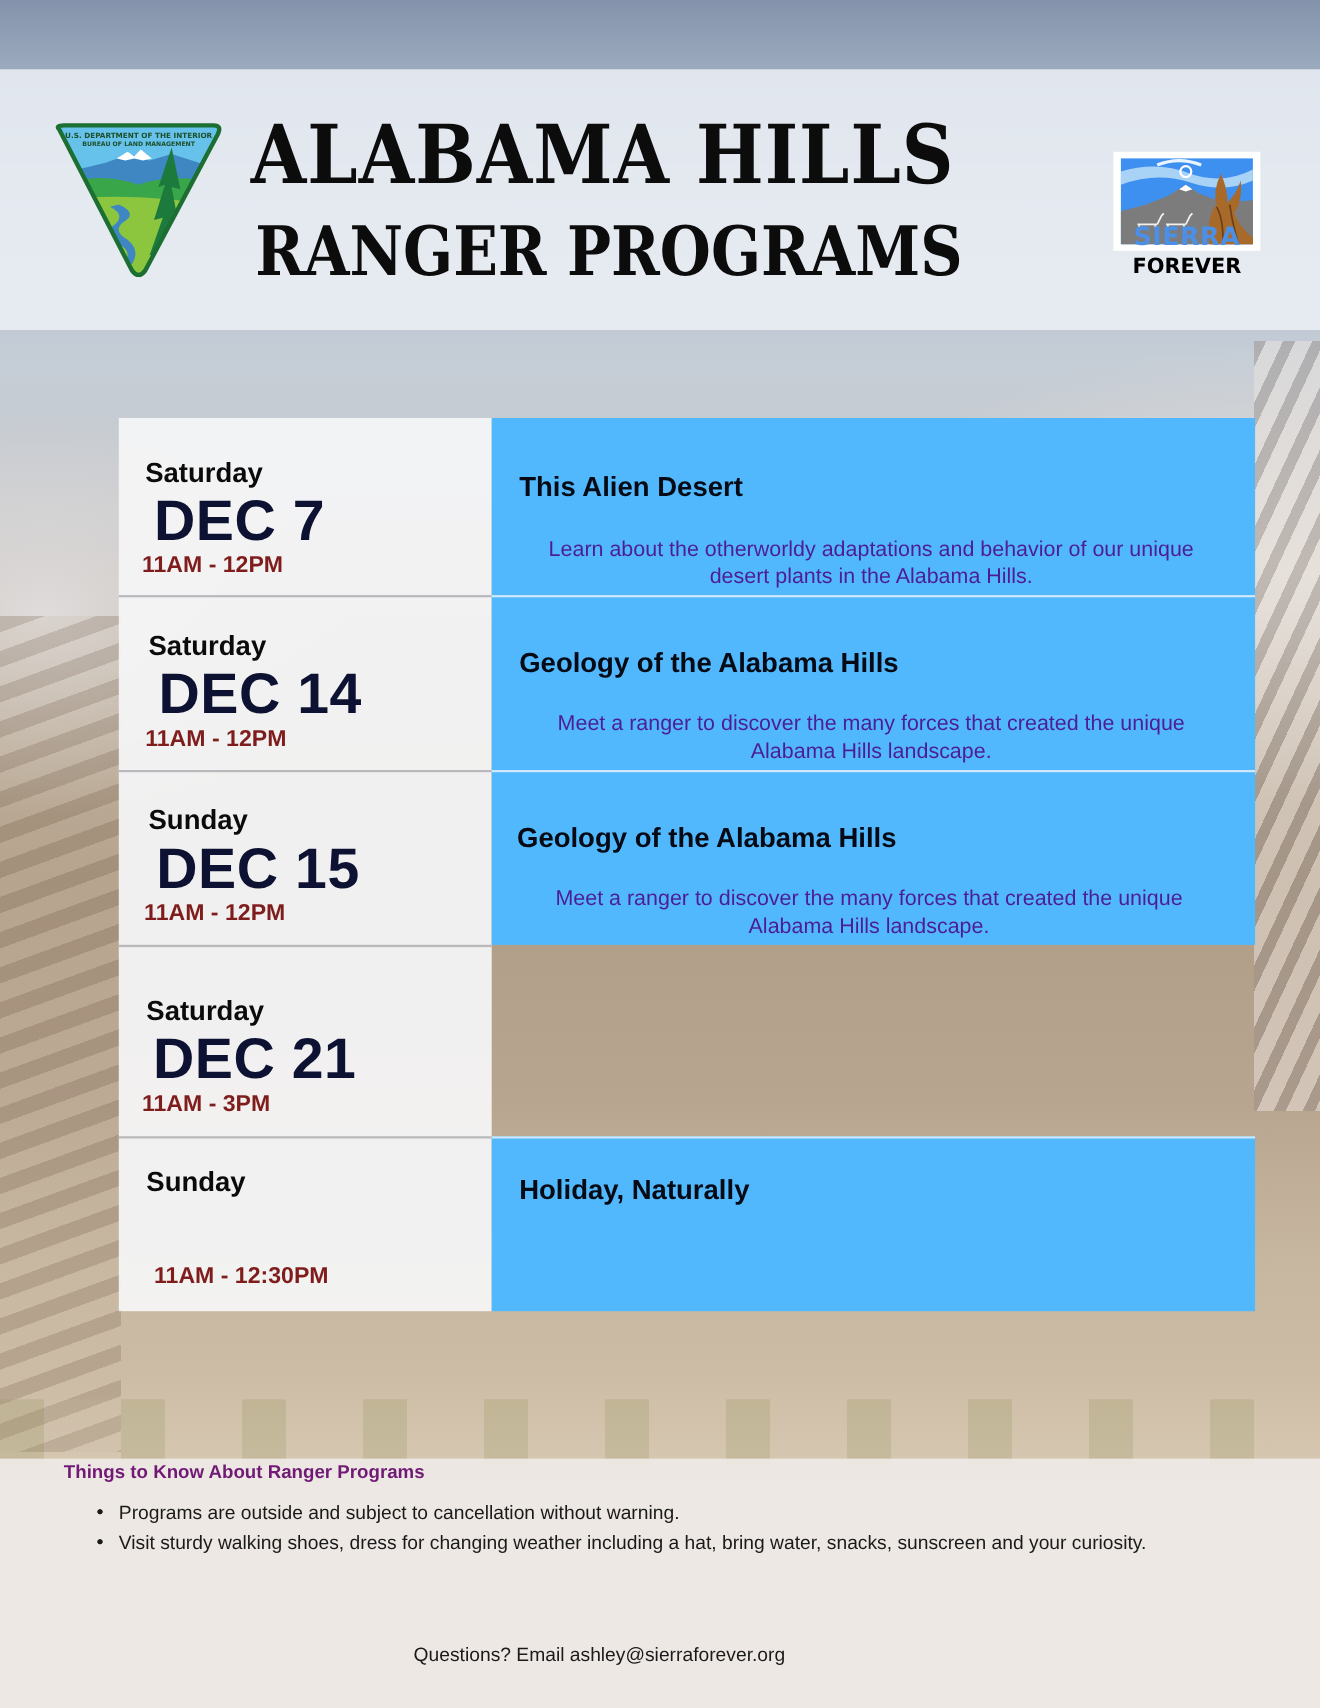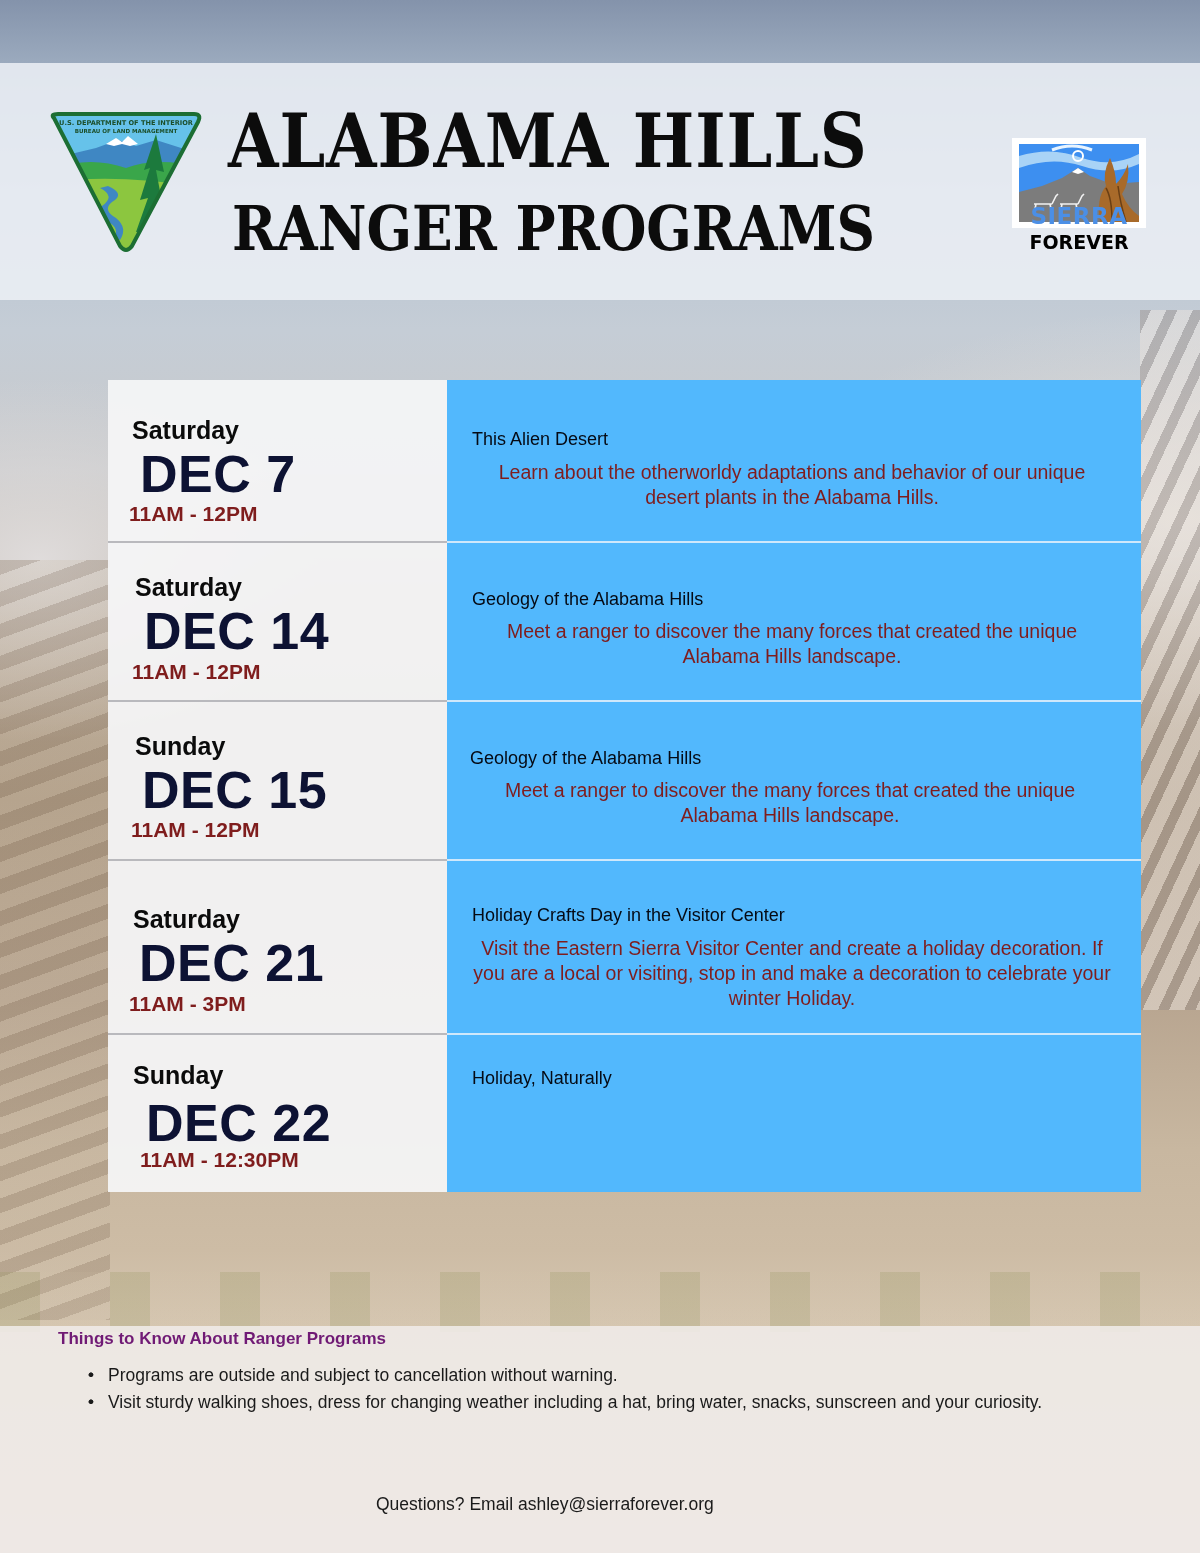--- a/index.html
+++ b/index.html
@@ -86,26 +86,27 @@
       position: absolute; font-weight: bold; font-size: 25px; color: #0b0b0b;
     }
     .date {
       position: absolute; font-weight: bold; font-size: 52px; color: #0d1233;
       letter-spacing: 0.5px; line-height: 1;
     }
     .time {
       position: absolute; font-weight: bold; font-size: 21px; color: #7f1d1d;
     }
     .prog-title {
-      position: absolute; left: 25px; font-weight: normal; font-size: 18px; color: #050a14;
+      position: absolute; left: 25px; font-weight: bold; font-size: 25px; color: #050a14;
       white-space: nowrap;
     }
     .prog-desc {
       position: absolute; left: 25px; width: 640px; font-size: 19.5px; line-height: 25px;
-      color: #7f1d1d;
+      color: #4c1d95;
+      margin-top: 27px;
     }
 
     
     .info-panel {
       position: absolute; left: 0; top: 1326px; width: 1200px; height: 227px;
       background: rgba(240, 236, 233, 0.88);
     }
     .info-heading {
       position: absolute; left: 58px; top: 1329px;
       font-weight: bold; font-size: 17px; color: #701a75;
@@ -211,30 +212,25 @@
       <div class="prog-desc" style="top:76px;left:23px;">Meet a ranger to discover the many forces that created the unique Alabama Hills landscape.</div>
     </div>
   </div>
 
   <div class="row" style="height:191px;">
     <div class="date-cell">
       <div class="dow" style="left:25px;top:44px;">Saturday</div>
       <div class="date" style="left:31px;top:76px;">DEC 21</div>
       <div class="time" style="left:21px;top:131px;">11AM - 3PM</div>
     </div>
-    <div class="info-cell">
-      <div class="prog-title" style="top:44px;">Holiday Crafts Day in the Visitor Center</div>
-      <div class="prog-desc" style="top:75px;">Visit the Eastern Sierra Visitor Center and create a holiday decoration. If you are a local or visiting, stop in and make a decoration to celebrate your winter Holiday.</div>
-    </div>
   </div>
 
   <div class="row" style="height:175px;">
     <div class="date-cell">
       <div class="dow" style="left:25px;top:26px;">Sunday</div>
-      <div class="date" style="left:38px;top:62px;">DEC 22</div>
       <div class="time" style="left:32px;top:113px;">11AM - 12:30PM</div>
     </div>
     <div class="info-cell">
       <div class="prog-title" style="top:33px;">Holiday, Naturally</div>
     </div>
   </div>
 
 </div>
 
 <div class="info-panel"></div>

